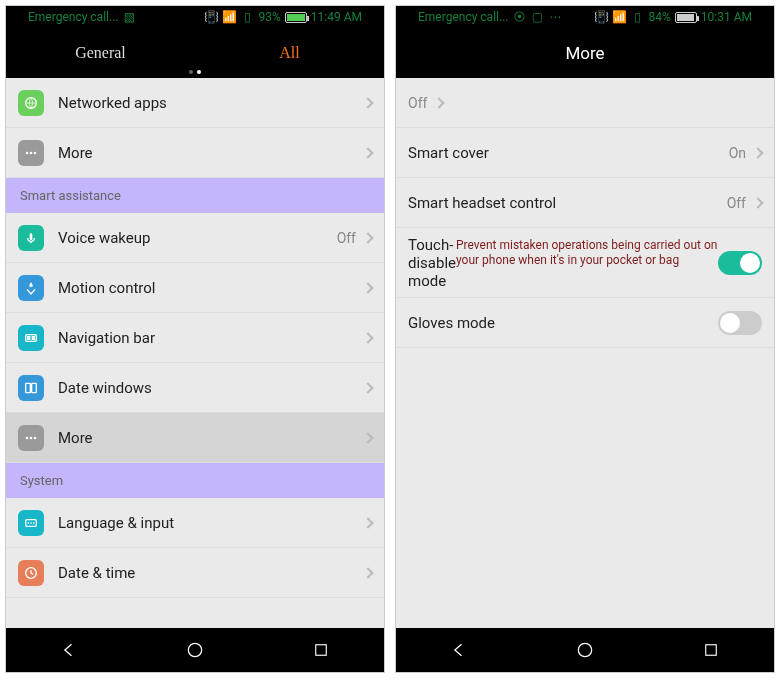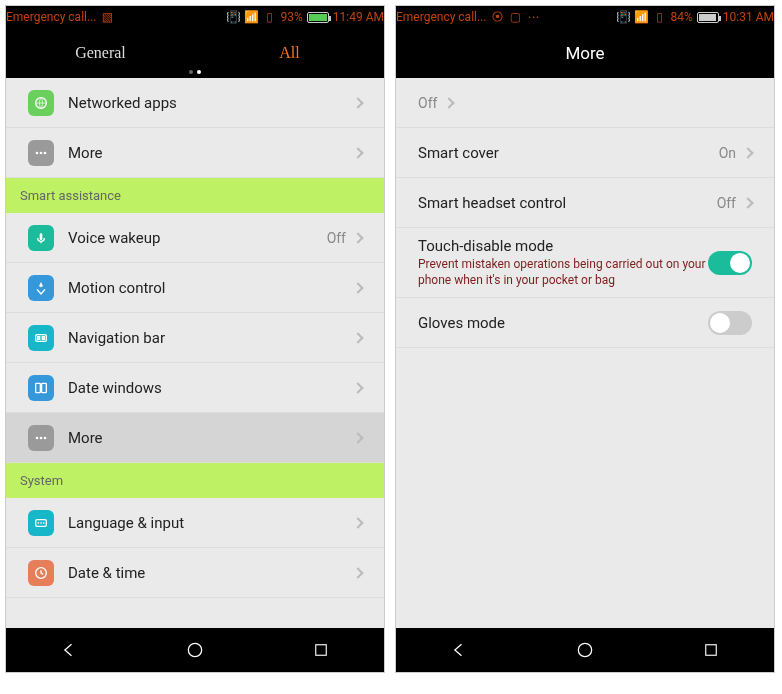--- a/index.html
+++ b/index.html
@@ -1,38 +1,38 @@
 <!DOCTYPE html>
 <html><head>
 <meta charset="utf-8">
 <style>
 * { margin: 0; padding: 0; box-sizing: border-box; font-family: -apple-system, BlinkMacSystemFont, "Segoe UI", Roboto, sans-serif; }
 body { background: #fff; display: flex; gap: 10px; padding: 5px; }
 .phone { width: 380px; background: #eaeaea; display: flex; flex-direction: column; border: 1px solid #ccc; }
-.statusbar { background: #000; color: #c2410c; height: 22px; display: flex; align-items: center; padding: 0 0; font-size: 12px; justify-content: space-between; }
+.statusbar { background: #000; color: #15803d; height: 22px; display: flex; align-items: center; padding: 0 22px; font-size: 12px; justify-content: space-between; }
 .statusbar .left { display: flex; align-items: center; gap: 4px; }
 .statusbar .right { display: flex; align-items: center; gap: 4px; }
 .statusbar .battery { display: inline-block; width: 22px; height: 11px; border: 1px solid #ccc; border-radius: 2px; position: relative; }
 .statusbar .battery::after { content: ''; position: absolute; right: -3px; top: 3px; width: 2px; height: 5px; background: #ccc; }
 .statusbar .battery .fill { position: absolute; left: 1px; top: 1px; bottom: 1px; background: #5c5; }
 .header { background: #000; color: #fff; height: 50px; display: flex; align-items: center; position: relative; }
 .header.tabs .tab { flex: 1; text-align: center; font-size: 16px; color: #ddd; font-family: Liberation Serif, serif; }
 .header.tabs .tab.active { color: #f97316; }
 .header.tabs .indicator { position: absolute; bottom: 4px; left: 50%; transform: translateX(-50%); display: flex; gap: 4px; }
 .header.tabs .indicator .dot { width: 4px; height: 4px; border-radius: 50%; background: #666; }
 .header.tabs .indicator .dot.active { background: #fff; }
 .header.single { justify-content: center; font-size: 17px; }
 .list { flex: 1; background: #eaeaea; overflow: hidden; }
-.section-header { padding: 10px 14px; font-size: 13px; color: #666; background: #bef264; }
-.row { display: flex; align-items: center; padding: 0 22px; height: 50px; background: #eaeaea; border-bottom: 1px solid #ddd; cursor: pointer; }
+.section-header { padding: 10px 14px; font-size: 13px; color: #666; background: #c4b5fd; }
+.row { display: flex; align-items: center; padding: 0 12px; height: 50px; background: #eaeaea; border-bottom: 1px solid #ddd; cursor: pointer; }
 .row.highlighted { background: #d5d5d5; }
 .row .icon { width: 26px; height: 26px; border-radius: 6px; margin-right: 14px; display: flex; align-items: center; justify-content: center; flex-shrink: 0; }
 .row .label { flex: 1; font-size: 15px; color: #222; }
 .row .sublabel { font-size: 12px; color: #7f1d1d; margin-top: 2px; line-height: 1.3; }
-.row .labelgroup { flex: 1; display: flex; flex-direction: column; }
+.row .labelgroup { flex: 1; display: flex; }
 .row .value { font-size: 14px; color: #888; margin-right: 8px; }
 .row.tall { height: 70px; }
 .chevron { width: 8px; height: 8px; border-top: 2px solid #bbb; border-right: 2px solid #bbb; transform: rotate(45deg); flex-shrink: 0; }
 .toggle { width: 44px; height: 24px; border-radius: 12px; background: #ccc; position: relative; flex-shrink: 0; }
 .toggle.on { background: #1abc9c; }
 .toggle .knob { position: absolute; top: 2px; left: 2px; width: 20px; height: 20px; border-radius: 50%; background: #fff; transition: left .2s; }
 .toggle.on .knob { left: 22px; }
 .row.tall .toggle { align-self: center; }
 .navbar { background: #000; height: 44px; display: flex; align-items: center; justify-content: space-around; }
 .navbar .navbtn { width: 40px; height: 40px; display: flex; align-items: center; justify-content: center; cursor: pointer; }

